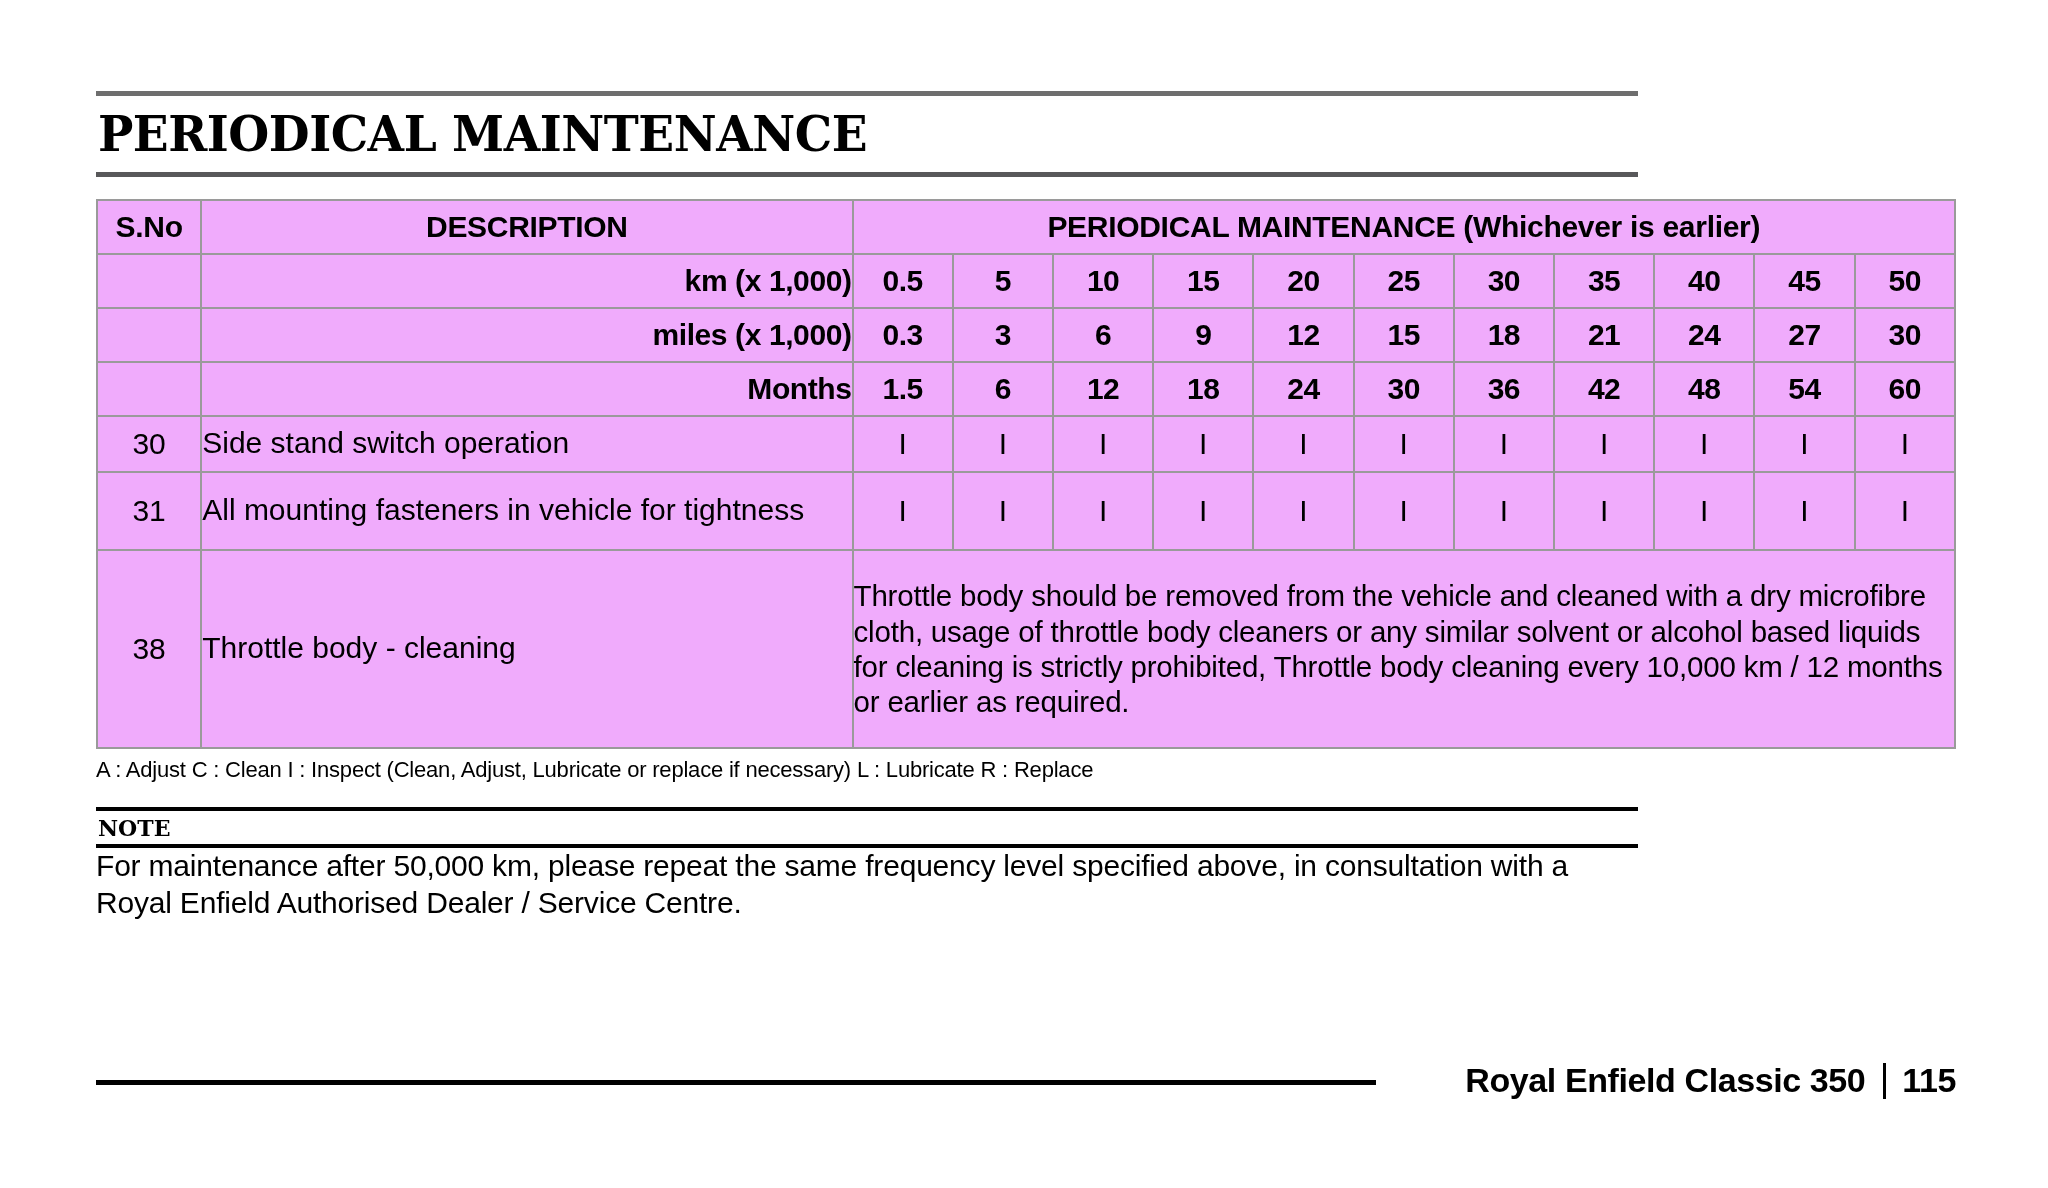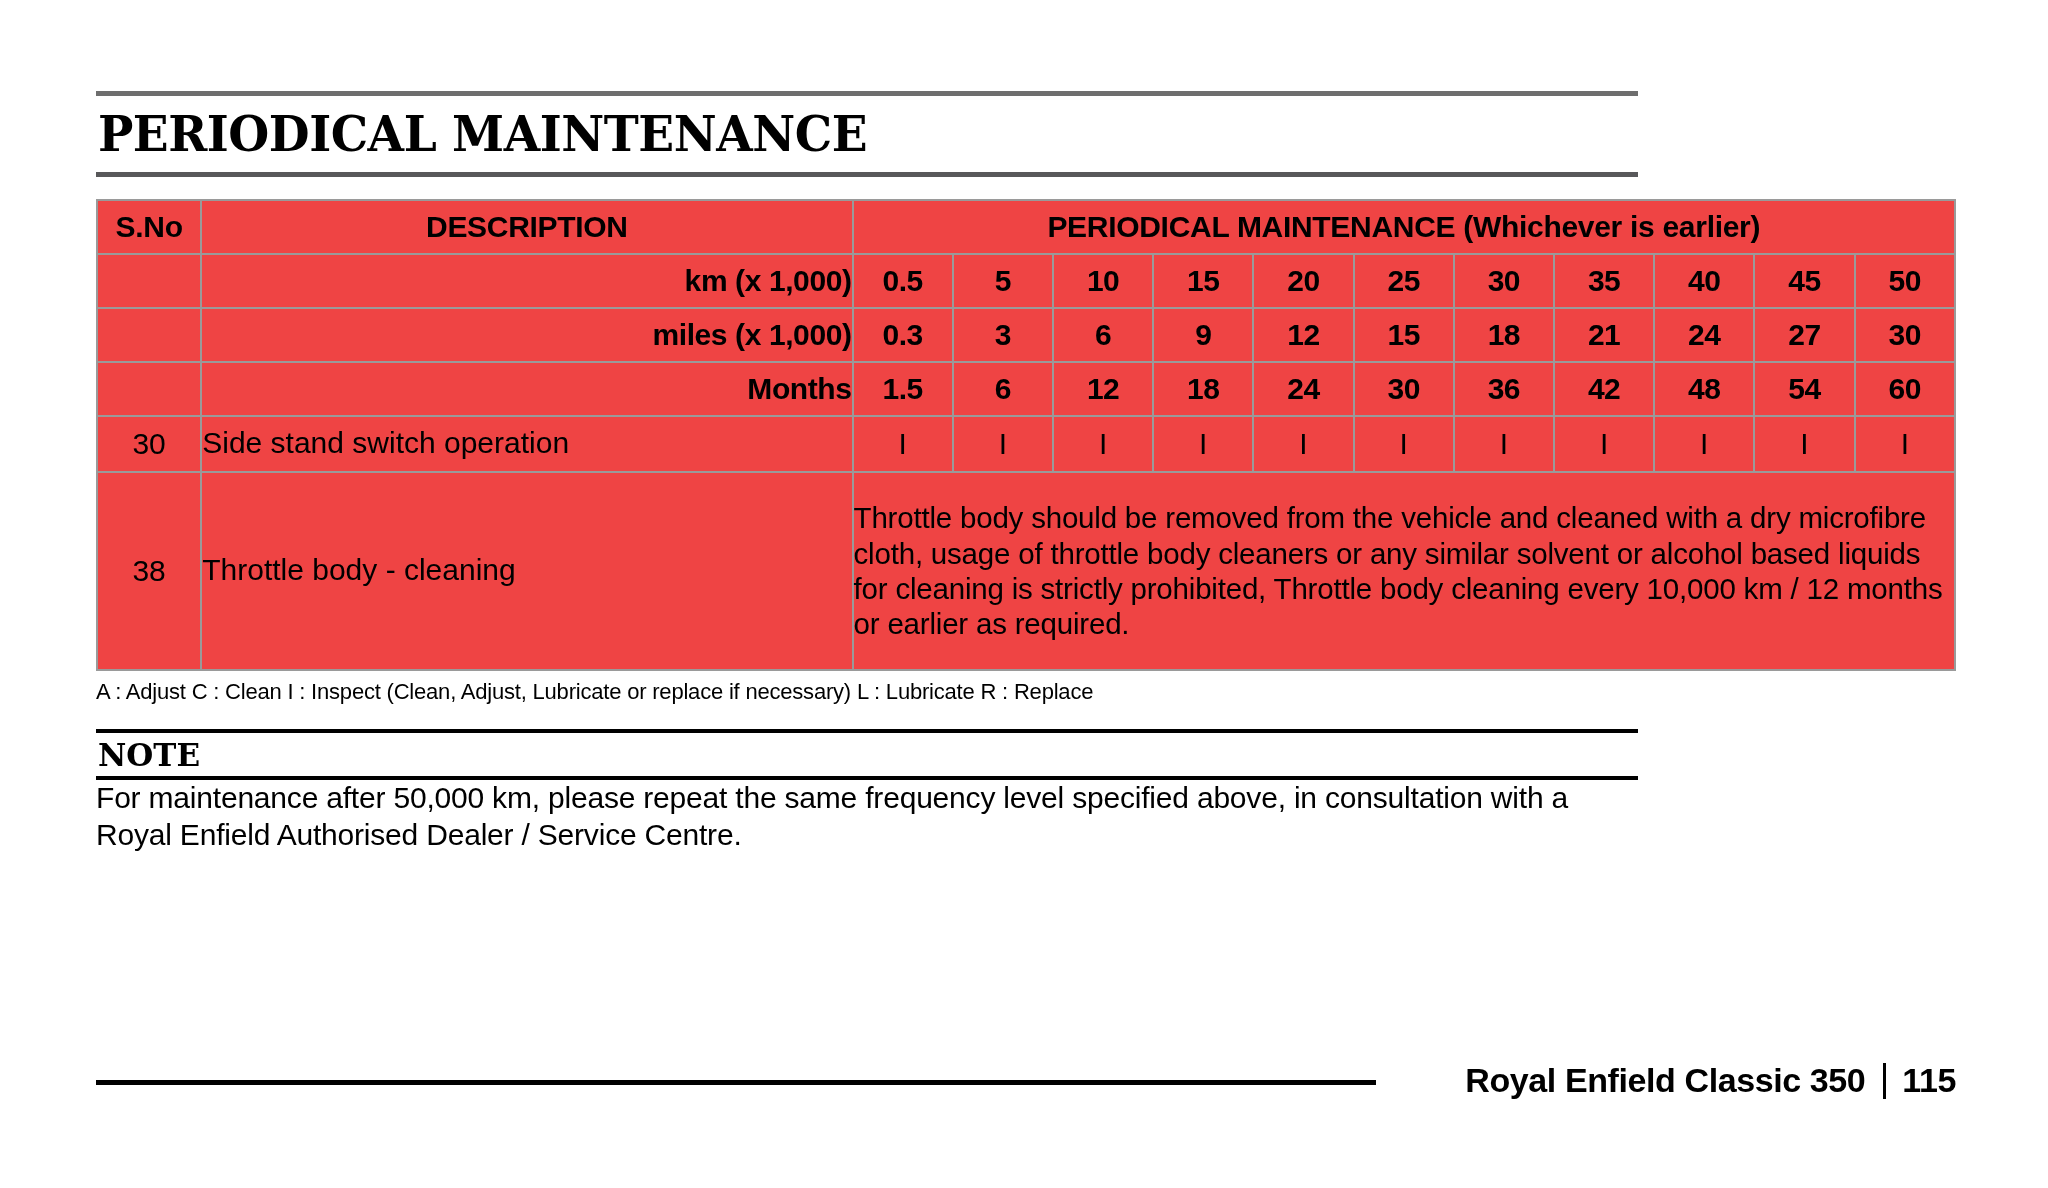--- a/index.html
+++ b/index.html
@@ -47,21 +47,21 @@
     height: 5px;
     background: #58585a;
     margin-bottom: 22px;
   }
 
   
   table.maint {
     border-collapse: collapse;
     width: 1860px;
     table-layout: fixed;
-    background: #ef4444;
+    background: #f0abfc;
   }
   table.maint td, table.maint th {
     border: 2px solid #9a9a9a;
     padding: 0;
     color: #000;
     vertical-align: middle;
   }
   .col-sno   { width: 104px; }
   .col-desc  { width: 650px; }
   .col-data  { width: 100px; }
@@ -135,21 +135,21 @@
 
   
   .note-wrap { margin-top: 24px; }
   .note-rule {
     height: 4px;
     background: #000000;
   }
   .note-heading {
     font-family: "DejaVu Serif", "Liberation Serif", serif;
     font-weight: bold;
-    font-size: 31px;
+    font-size: 22px;
     padding: 4px 0 3px 2px;
     letter-spacing: 0px;
   }
   .note-body {
     font-size: 30px;
     line-height: 1.23;
     letter-spacing: -0.2px;
   }
 
   
@@ -276,20 +276,35 @@
           <td class="mark">I</td>
           <td class="mark">I</td>
           <td class="mark">I</td>
           <td class="mark">I</td>
           <td class="mark">I</td>
           <td class="mark">I</td>
           <td class="mark">I</td>
           <td class="mark">I</td>
         </tr>
 
+        <tr class="row-31">
+          <td class="sno">31</td>
+          <td class="desc">All mounting fasteners in vehicle for tightness</td>
+          <td class="mark">I</td>
+          <td class="mark">I</td>
+          <td class="mark">I</td>
+          <td class="mark">I</td>
+          <td class="mark">I</td>
+          <td class="mark">I</td>
+          <td class="mark">I</td>
+          <td class="mark">I</td>
+          <td class="mark">I</td>
+          <td class="mark">I</td>
+          <td class="mark">I</td>
+        </tr>
 
         <tr class="row-32">
           <td class="sno">38</td>
           <td class="desc">Throttle body - cleaning</td>
           <td class="note-cell" colspan="11">Throttle body should be removed from the vehicle and cleaned with a dry microfibre cloth, usage of throttle body cleaners or any similar solvent or alcohol based liquids for cleaning is strictly prohibited, Throttle body cleaning every 10,000 km / 12 months or earlier as required.</td>
         </tr>
       </tbody>
     </table>
 
     <div class="legend">A : Adjust C : Clean I : Inspect (Clean, Adjust, Lubricate or replace if necessary) L : Lubricate R : Replace</div>

